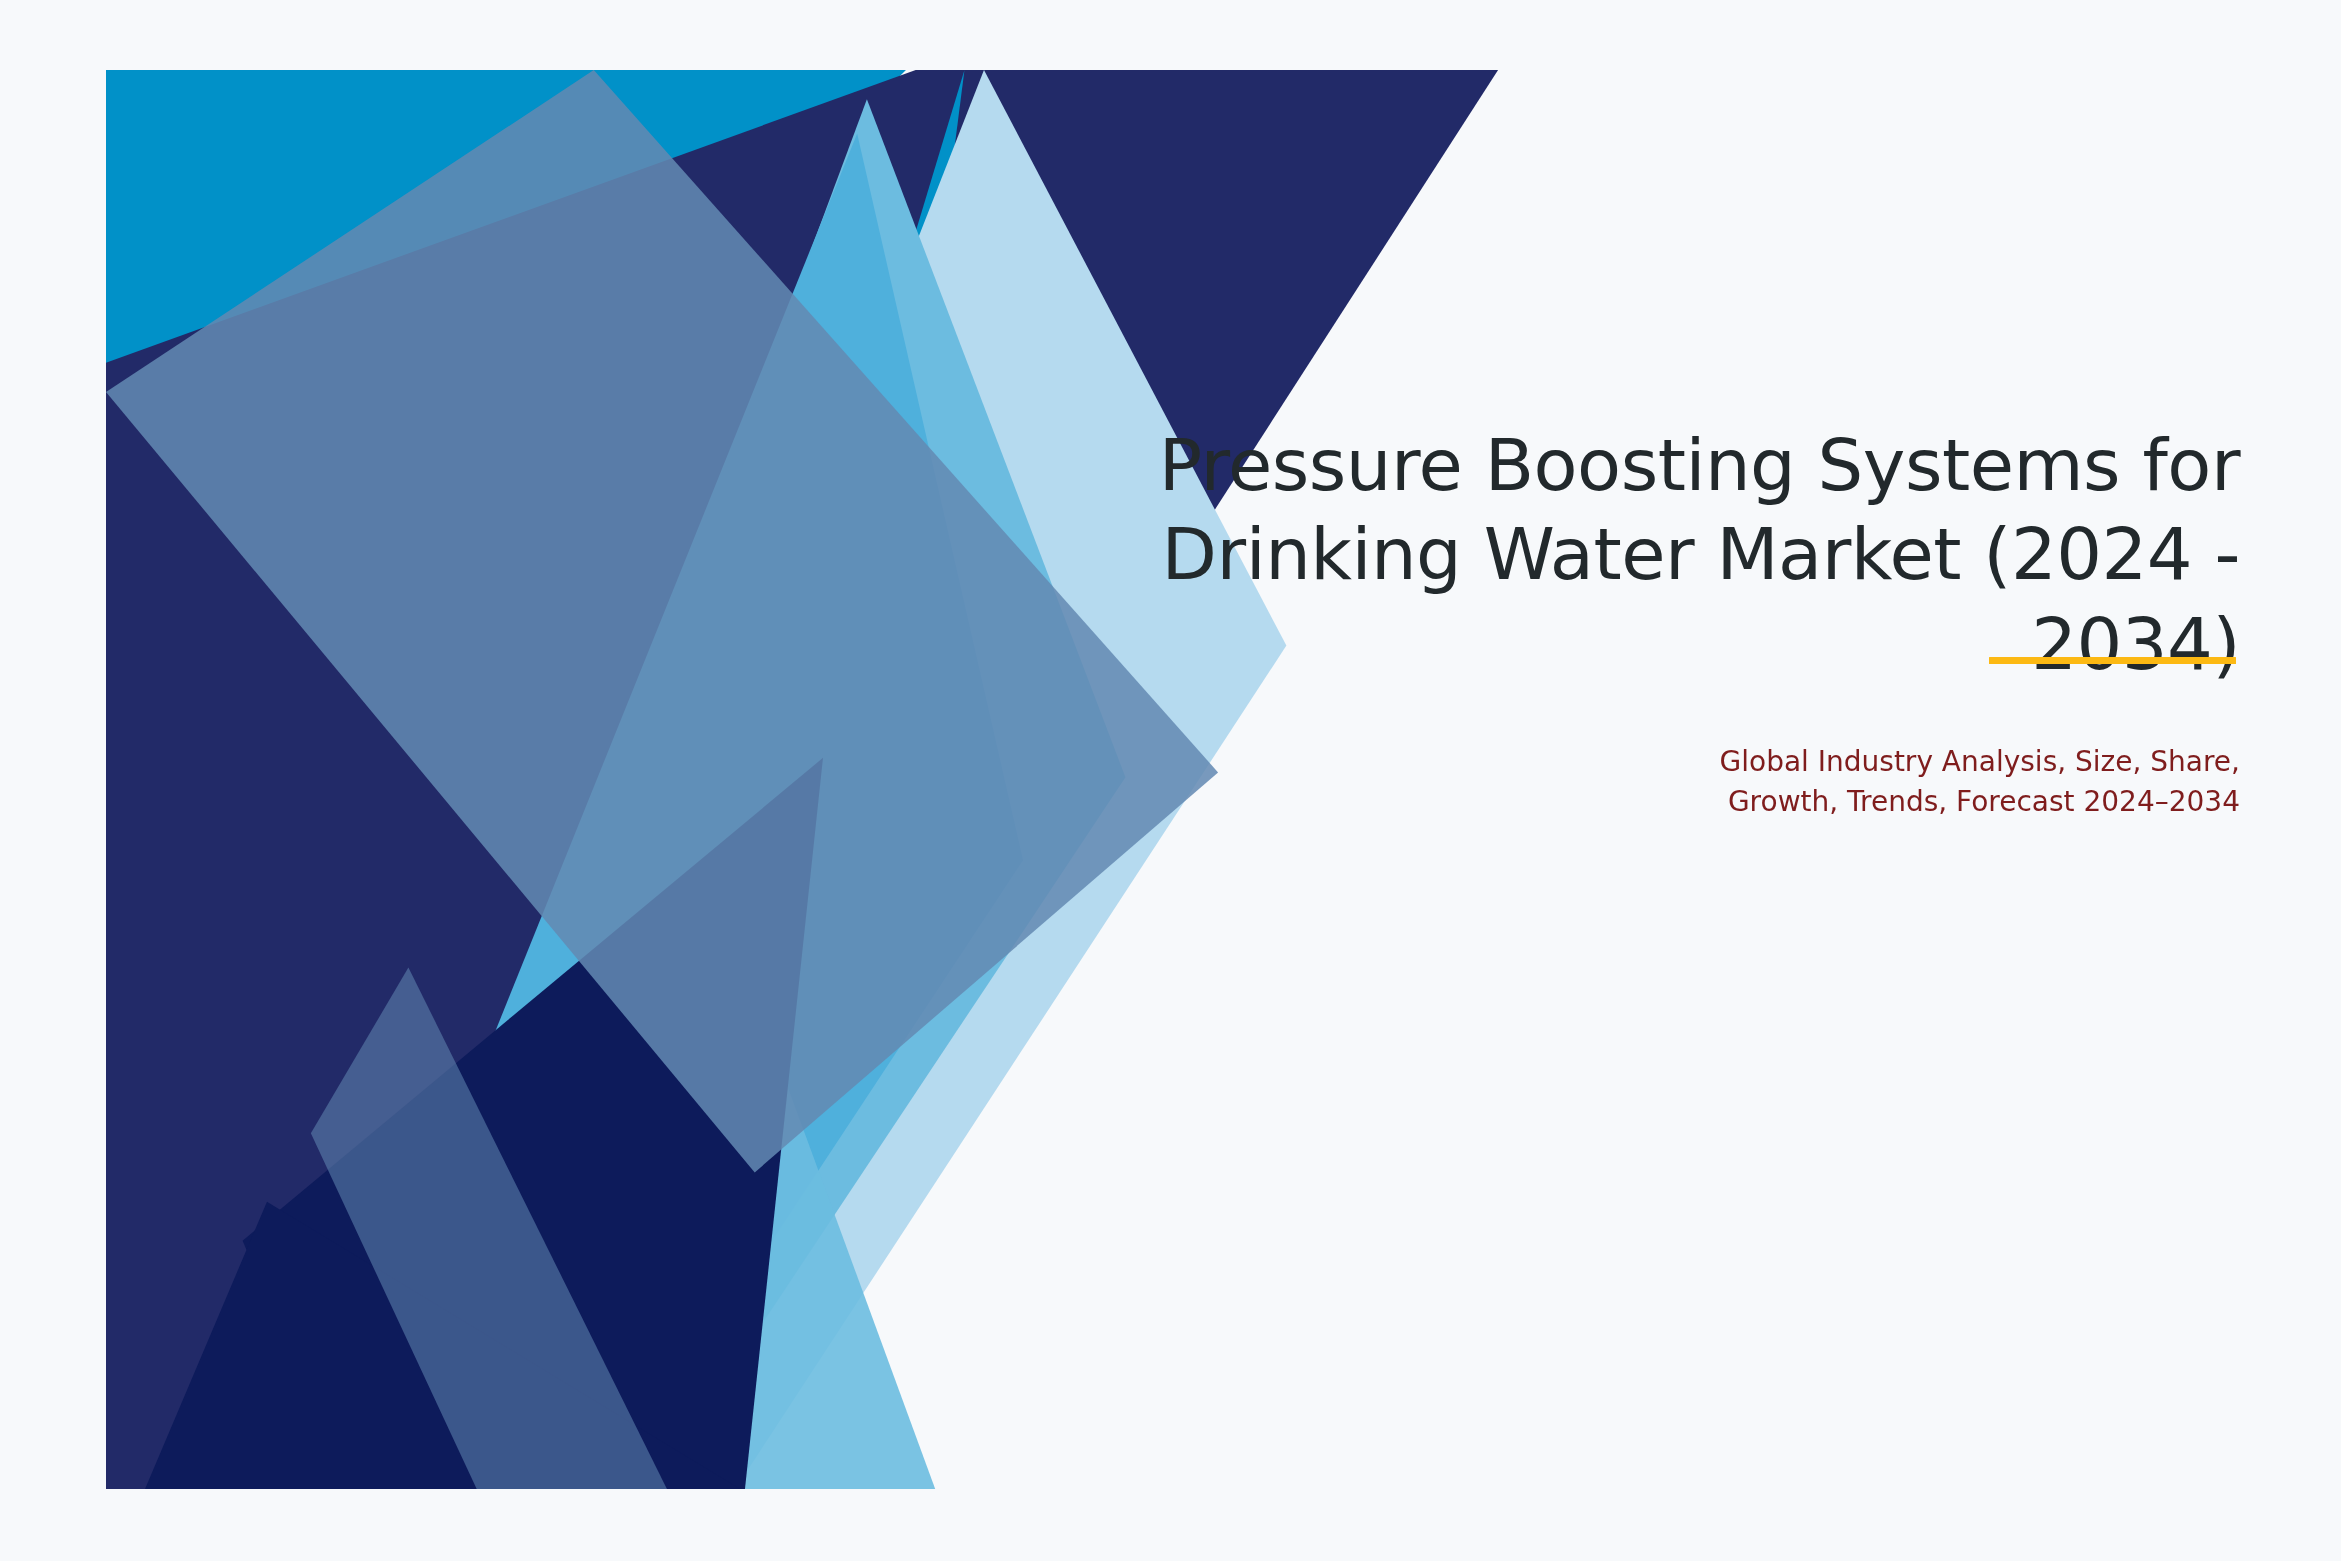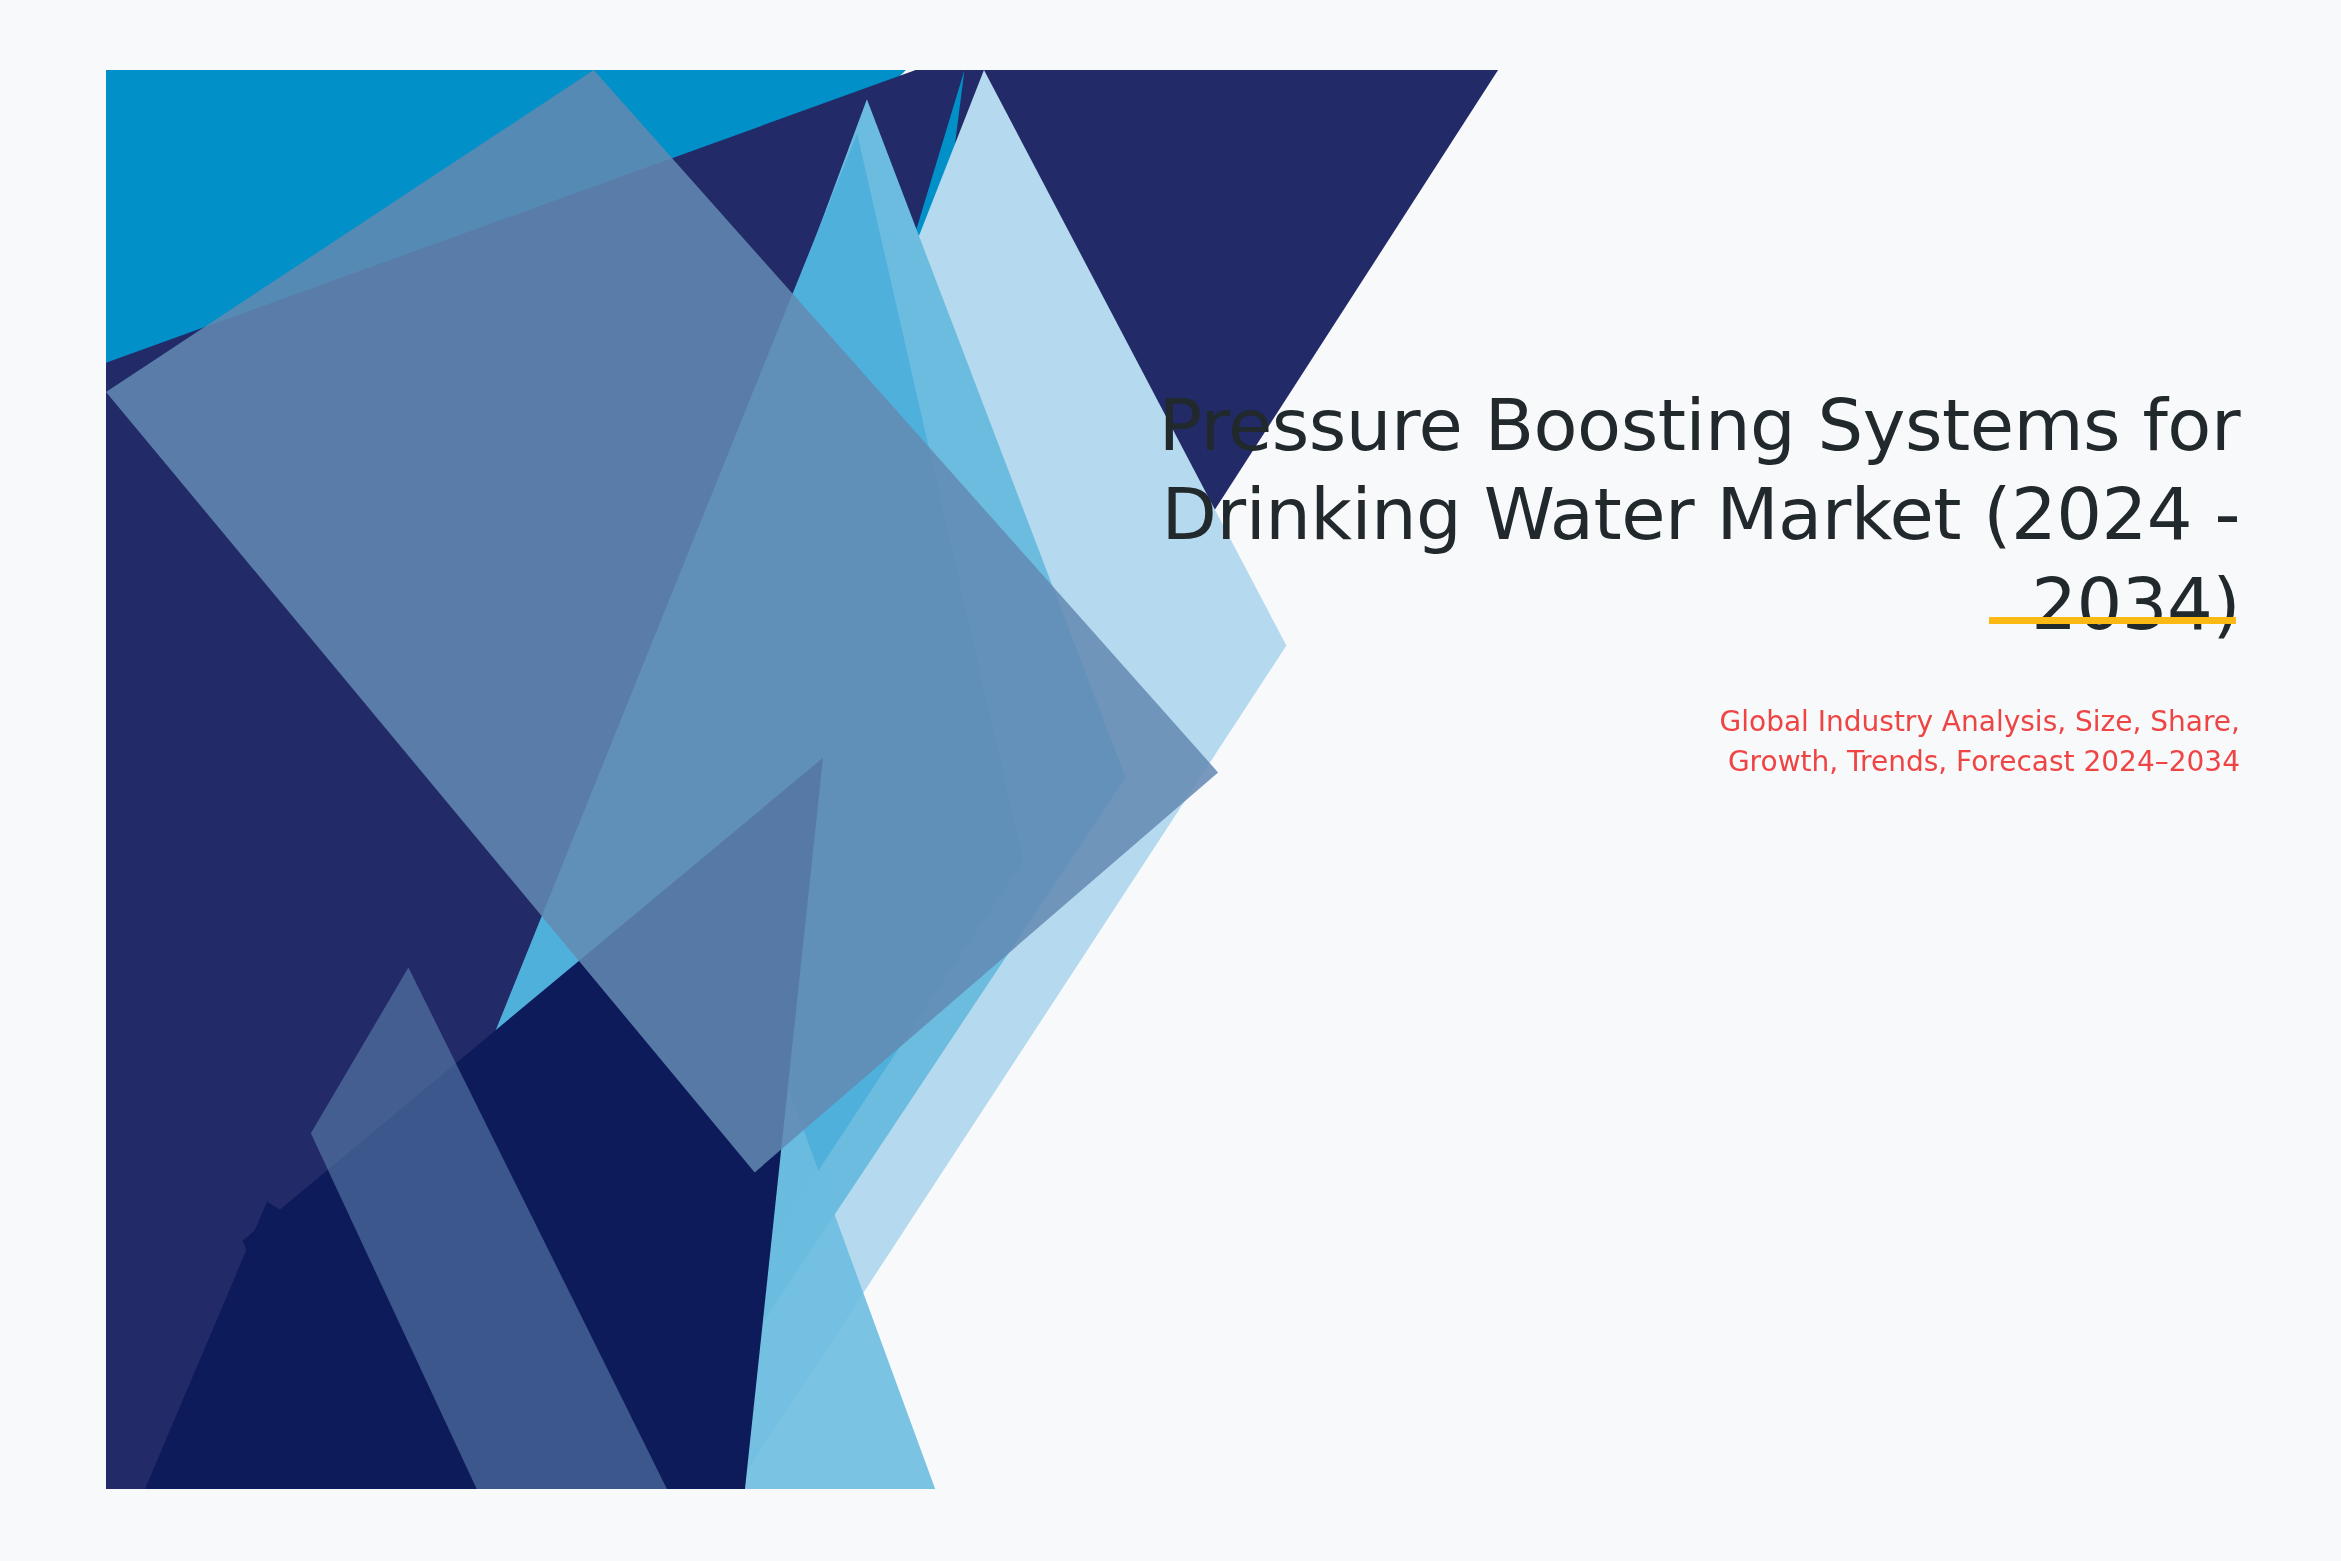--- a/index.html
+++ b/index.html
@@ -34,20 +34,21 @@
   #text-block {
     position: absolute;
     right: 102px;
     top: 381px;
     width: 1269px;
     text-align: right;
   }
   #title-wrap {
     position: relative;
     display: block;
+    margin-top: 40px;
   }
   #title {
     margin: 0;
     font-family: "DejaVu Sans", sans-serif;
     font-size: 72px;
     line-height: 1.24;
     font-weight: 400;
     color: #22292c;
     letter-spacing: -0.5px;
     white-space: pre-line;
@@ -60,21 +61,21 @@
     height: 6.8px;
     background: #fcb913;
     border-radius: 0.5px;
   }
   #subtitle {
     margin: 53px 0 0 0;
     font-family: "DejaVu Sans", sans-serif;
     font-size: 28px;
     line-height: 1.42;
     font-weight: 400;
-    color: #ef4444;
+    color: #7f1d1d;
     white-space: pre-line;
   }
 </style>
 </head>
 <body>
 
 <div id="slide">
 
   <div id="artwork">
     <svg width="1395" height="1419" viewBox="0 0 2860 2909" xmlns="http://www.w3.org/2000/svg">

